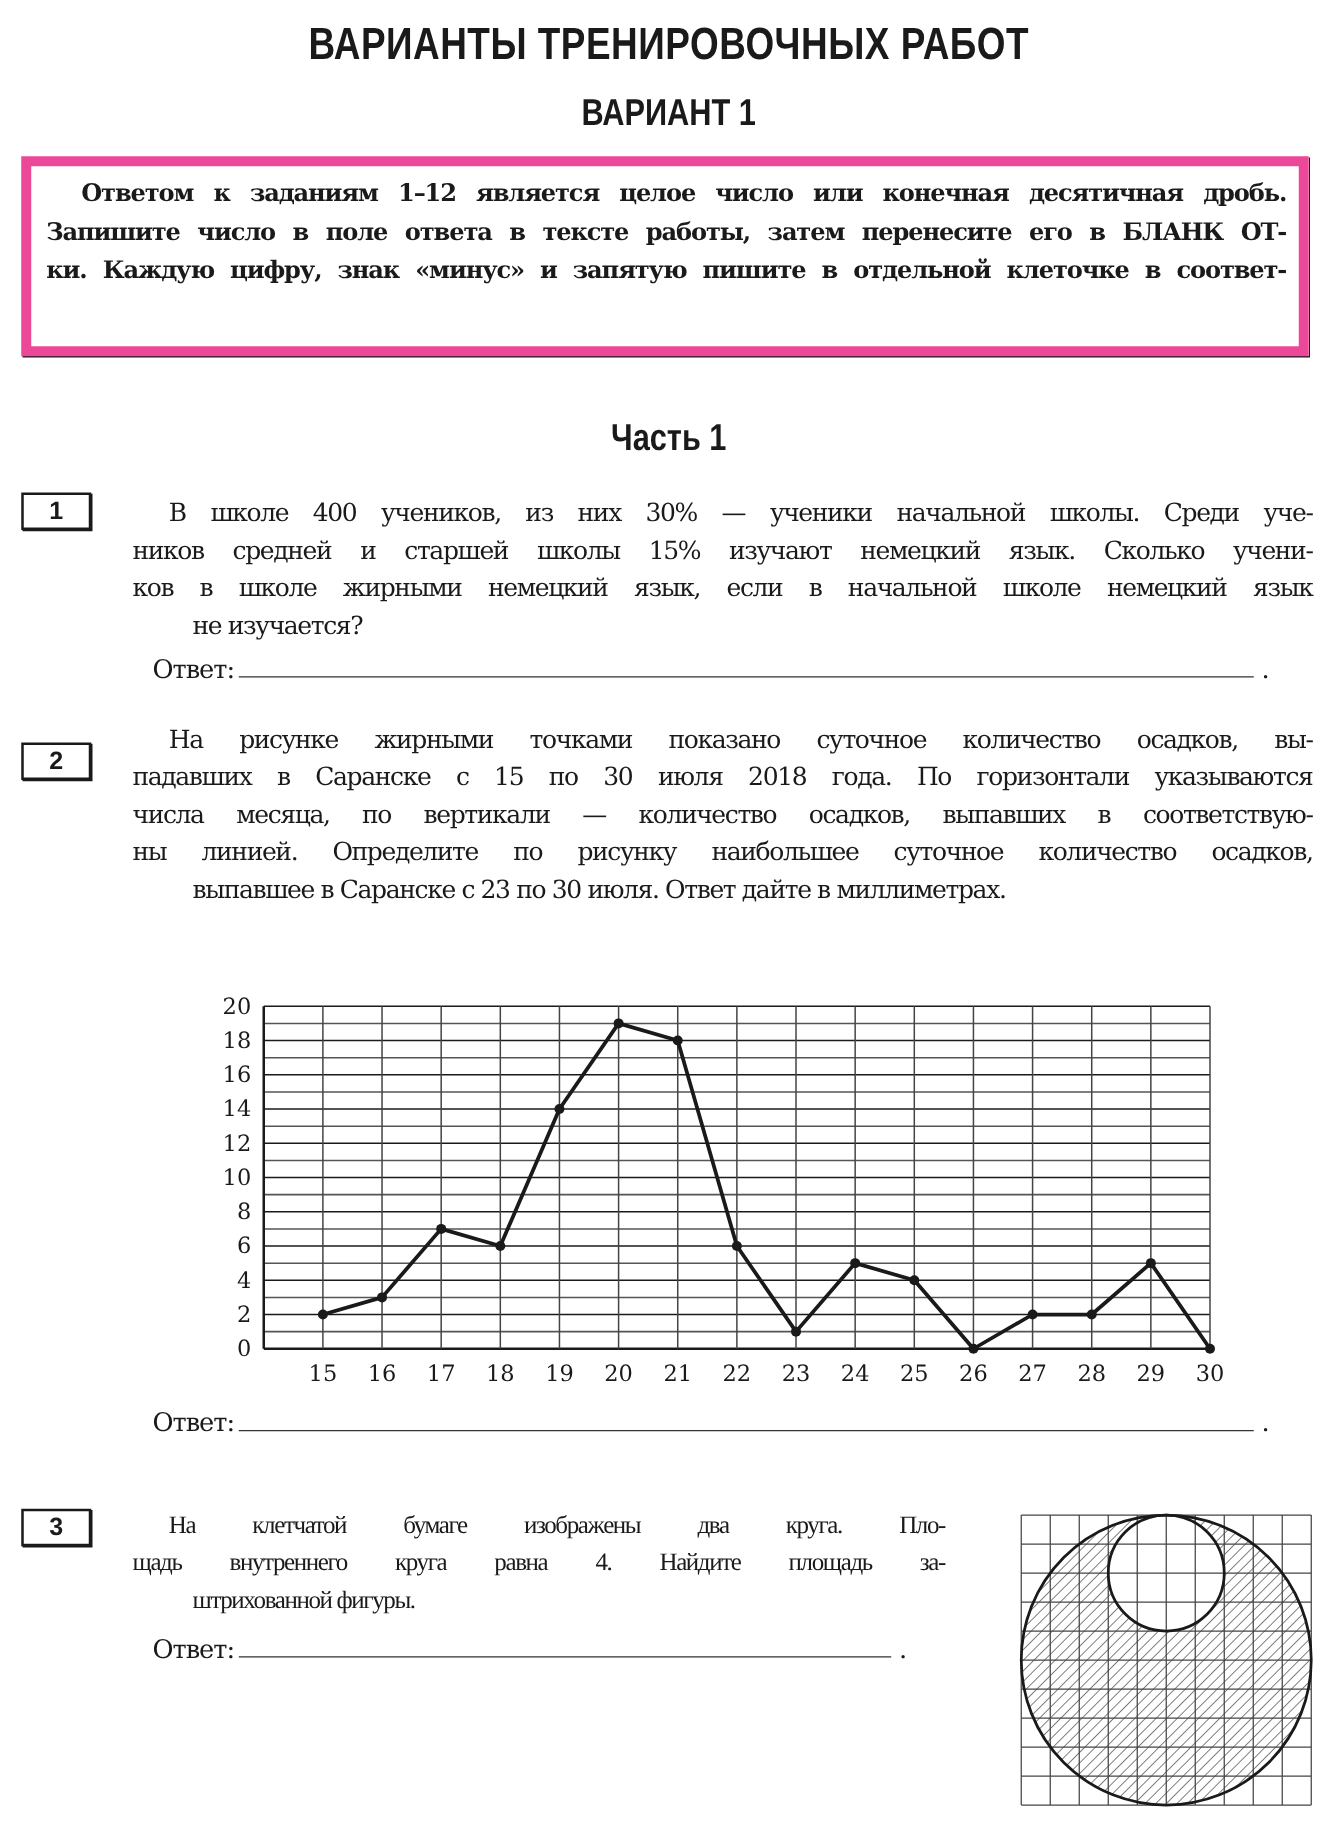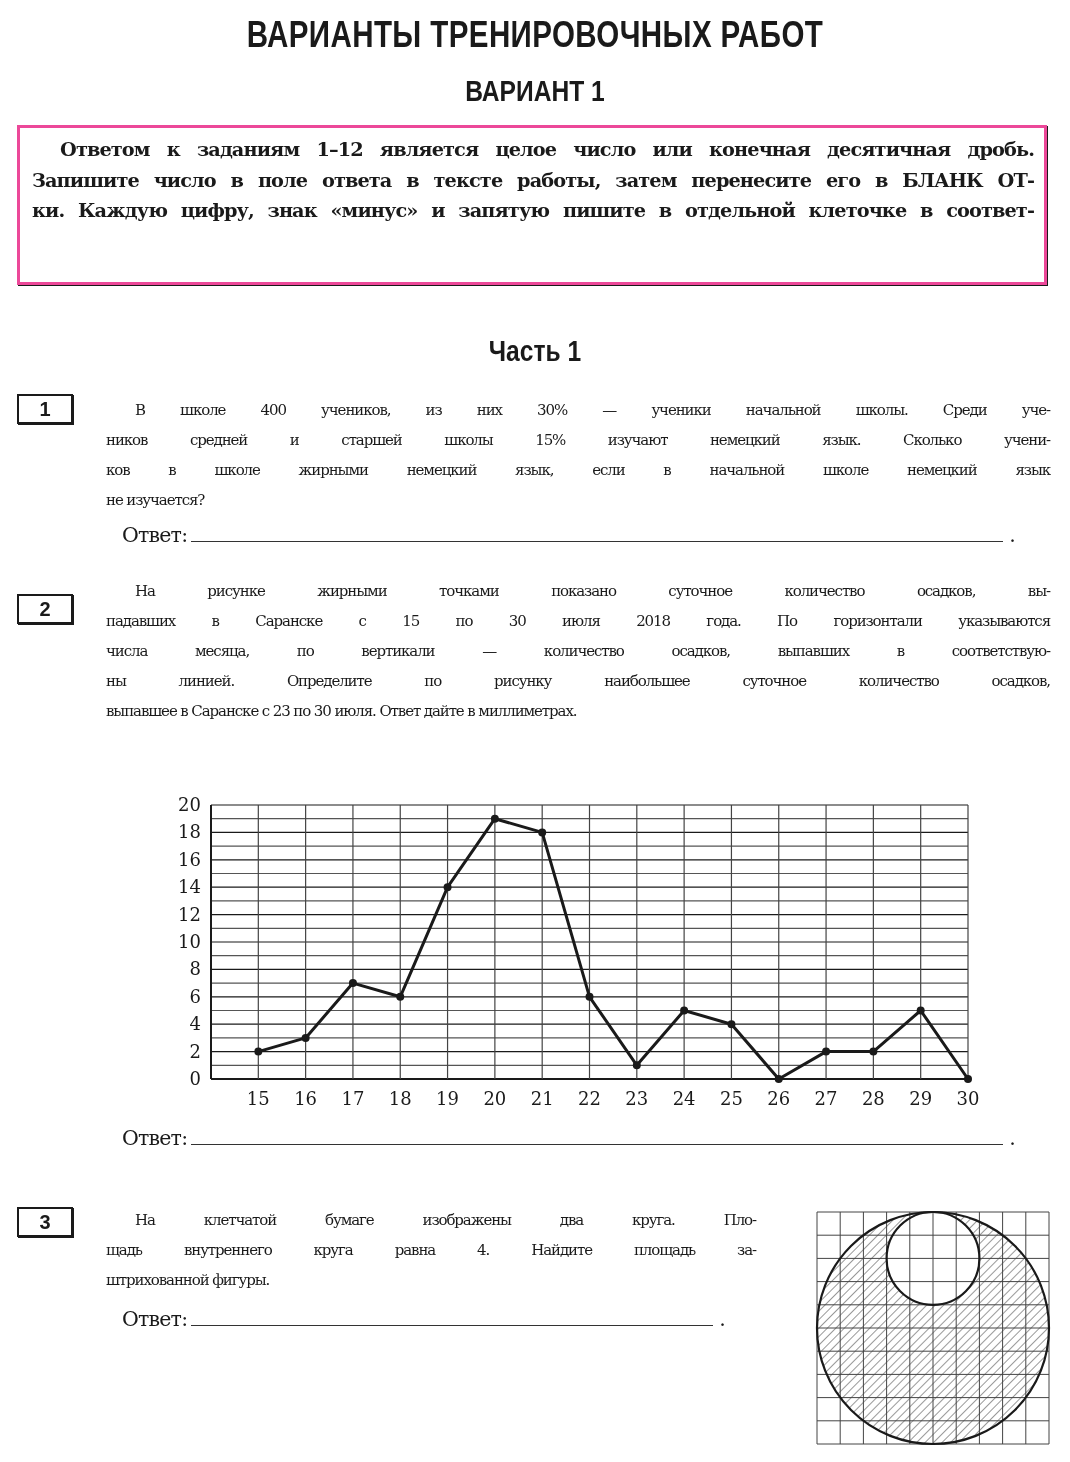--- a/index.html
+++ b/index.html
@@ -11,44 +11,44 @@
     .title {
       position: absolute; left: 0; width: 1070px; text-align: center;
       font-family: "Liberation Sans", "DejaVu Sans", sans-serif; font-weight: bold;
       transform: scaleX(0.82); transform-origin: 535px 0;
     }
     #main-title { top: 14px; font-size: 36px; letter-spacing: 0.5px; }
     #variant-title { top: 74px; font-size: 30px; }
     #part-title { top: 334px; font-size: 30px; }
     .instruction-box {
       position: absolute; left: 17px; top: 125px; width: 1030px; height: 160px;
-      border: 3px solid #ec4899; box-sizing: border-box;
+      border: 8px solid #ec4899; box-sizing: border-box;
       box-shadow: 1px 1px 0 #1a1a1a;
       padding: 7px 10px 0 12px;
       font-family: "DejaVu Serif", serif; font-weight: bold;
       font-size: 19.3px; line-height: 30.5px; letter-spacing: -0.9px;
       text-align: justify; text-align-last: left;
     }
     .instruction-box .line { display: block; white-space: nowrap; text-align: justify; text-align-last: justify; }
     .instruction-box .line.first { text-indent: 28px; }
     .instruction-box .line.last { text-align-last: left; }
     .task-num {
       position: absolute; left: 17px; width: 56px; height: 30px;
       border: 2px solid #1a1a1a; box-sizing: border-box;
       box-shadow: 1px 1px 0 #1a1a1a;
       text-align: center; line-height: 27px;
       font-family: "Liberation Sans", sans-serif; font-weight: bold; font-size: 20px;
     }
     .task-text {
       position: absolute; left: 106px; width: 944px;
-      font-size: 15px; line-height: 30px; letter-spacing: -1.1px;
+      font-size: 20px; line-height: 30px; letter-spacing: -1.1px;
     }
     .task-text .line { display: block; white-space: nowrap; text-align: justify; text-align-last: justify; }
     .task-text .line.first { text-indent: 29px; }
-    .task-text .line.last { text-align-last: left; }
+    .task-text .line.last { text-align-last: left; margin-left: 48px; }
     .answer {
       position: absolute; left: 122px; font-size: 20.5px; letter-spacing: -0.8px;
       white-space: nowrap;
     }
     .answer .blank {
       display: inline-block; border-bottom: 1.5px solid #333; height: 20px;
       vertical-align: baseline; margin-left: 4px; margin-right: 6px;
     }
     #chart { position: absolute; left: 170px; top: 795px; }
     #chart text { font-family: "DejaVu Serif", serif; font-size: 18px; fill: #1a1a1a; }
@@ -179,21 +179,21 @@
       <circle cx="750.6875" cy="215.5" r="4" fill="#1a1a1a"></circle>
       <circle cx="798" cy="284" r="4" fill="#1a1a1a"></circle>
     </g>
 </svg>
 
 <div class="answer" style="top:1124px;">
   <span>Ответ:</span><span class="blank" style="width:812px;"></span><span>.</span>
 </div>
 
 <div class="task-num" style="top:1207px;">3</div>
-<div class="task-text" style="top:1205px; width:650px;">
+<div class="task-text" style="top:1205px; width:650px;font-family:Liberation Serif, serif;">
   <span class="line first">На клетчатой бумаге изображены два круга. Пло-</span>
   <span class="line">щадь внутреннего круга равна 4. Найдите площадь за-</span>
   <span class="line last">штрихованной фигуры.</span>
 </div>
 <div class="answer" style="top:1305px;">
   <span>Ответ:</span><span class="blank" style="width:522px;"></span><span>.</span>
 </div>
 
 <svg id="figure" width="245" height="245">
   <defs>

